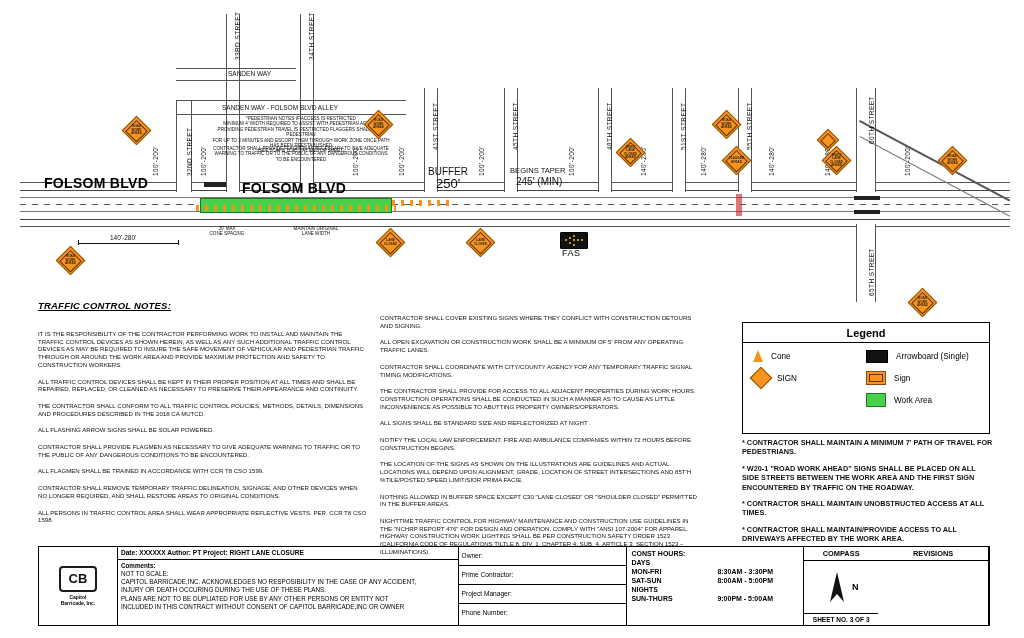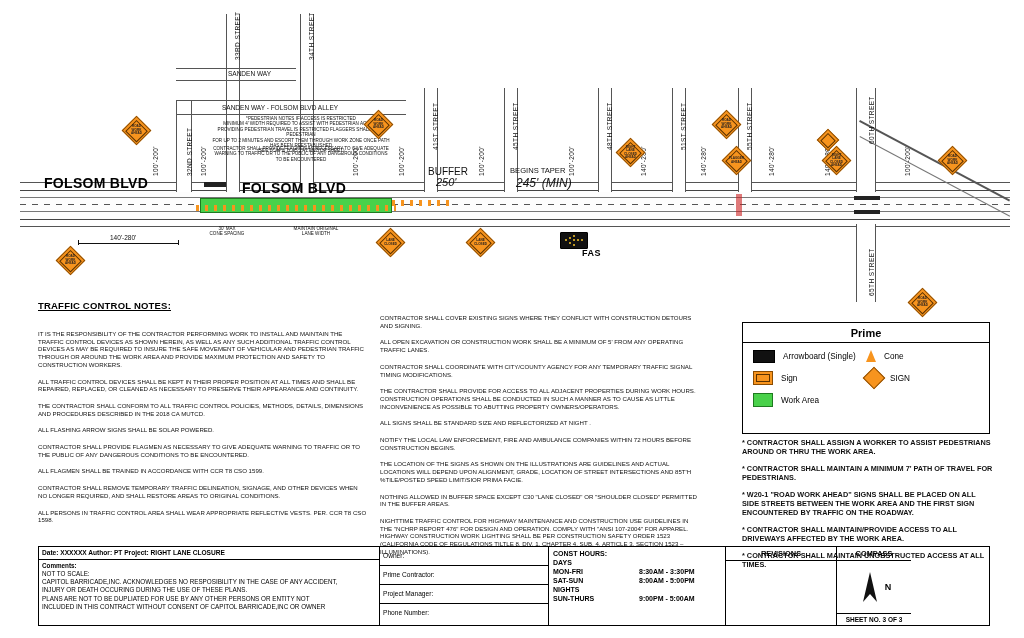--- a/index.html
+++ b/index.html
@@ -37,27 +37,27 @@
   }
   .diamond .txt{
     position:absolute;inset:0;transform:rotate(-45deg);
     display:flex;align-items:center;justify-content:center;text-align:center;
     font-size:3.1px;line-height:3.4px;font-weight:bold;color:#231f20;white-space:pre-line;
   }
   .arrowboard{
     position:absolute;width:26px;height:15px;background:#111;border:1px solid #000;border-radius:1px;
   }
   .ab-dot{position:absolute;width:2px;height:2px;background:#f7c52a;border-radius:50%;}
-  .fas-label{position:absolute;font-size:9px;font-weight:bold;letter-spacing:.5px;margin-left:20px;}
+  .fas-label{position:absolute;font-size:9px;font-weight:normal;letter-spacing:.5px;}
 
   .dimline{position:absolute;height:1px;background:#111;}
   .dimtick{position:absolute;width:1px;height:5px;background:#111;}
 
   
-  #notes{position:absolute;left:38px;top:300px;width:700px;}
+  #notes{position:absolute;left:38px;top:300px;width:700px;font-style:italic;}
   .notes-title{font-size:9.5px;font-weight:bold;text-decoration:underline;letter-spacing:.2px;}
   .col{position:absolute;font-size:6.1px;line-height:7.7px;color:#111;}
   .col p{margin:0 0 9px 0;}
 
   
   #legend{
     position:absolute;left:742px;top:322px;width:246px;height:110px;
     border:1px solid #000;background:#fff;
   }
   .legend-title{
@@ -167,23 +167,23 @@
 (SEE TC44 &amp; TC45 1 AT END OF SHEET)</div>
   <div class="note-sm" style="left:206px;top:146px;width:190px;">CONTRACTOR SHALL PROVIDE FLAGMEN AS NECESSARY TO GIVE ADEQUATE
 WARNING TO TRAFFIC OR TO THE PUBLIC OF ANY DANGEROUS CONDITIONS
 TO BE ENCOUNTERED</div>
   <div class="note-sm" style="left:192px;top:226px;width:70px;">30' MAX
 CONE SPACING</div>
   <div class="note-sm" style="left:276px;top:226px;width:80px;">MAINTAIN ORIGINAL
 LANE WIDTH</div>
 
   <div class="hlabel" style="left:428px;top:166px;font-size:10px;">BUFFER</div>
-  <div class="hlabel" style="left:436px;top:176px;font-size:11px;font-style:italic;">250'</div>
+  <div class="hlabel" style="left:436px;top:176px;font-size:13px;">250'</div>
   <div class="hlabel" style="left:510px;top:166px;font-size:7.6px;">BEGINS TAPER</div>
-  <div class="hlabel" style="left:516px;top:176px;font-size:12px;font-style:italic;">245' (MIN)</div>
+  <div class="hlabel" style="left:516px;top:176px;font-size:10px;">245' (MIN)</div>
 
   <div class="vlabel" style="left:152px;top:176px;">100'-200'</div>
   <div class="vlabel" style="left:200px;top:176px;">100'-200'</div>
   <div class="vlabel" style="left:352px;top:176px;">100'-200'</div>
   <div class="vlabel" style="left:398px;top:176px;">100'-200'</div>
   <div class="vlabel" style="left:478px;top:176px;">100'-200'</div>
   <div class="vlabel" style="left:568px;top:176px;">100'-200'</div>
   <div class="vlabel" style="left:640px;top:176px;">140'-280'</div>
   <div class="vlabel" style="left:700px;top:176px;">140'-280'</div>
   <div class="vlabel" style="left:768px;top:176px;">140'-280'</div>
@@ -301,59 +301,65 @@
   <p>CONTRACTOR SHALL COORDINATE WITH CITY/COUNTY AGENCY FOR ANY TEMPORARY TRAFFIC SIGNAL TIMING MODIFICATIONS.</p>
   <p>THE CONTRACTOR SHALL PROVIDE FOR ACCESS TO ALL ADJACENT PROPERTIES DURING WORK HOURS.  CONSTRUCTION OPERATIONS SHALL BE CONDUCTED IN SUCH A MANNER AS TO CAUSE AS LITTLE INCONVENIENCE AS POSSIBLE TO ABUTTING PROPERTY OWNERS/OPERATORS.</p>
   <p>ALL SIGNS SHALL BE STANDARD SIZE AND REFLECTORIZED AT NIGHT .</p>
   <p>NOTIFY THE LOCAL LAW ENFORCEMENT, FIRE AND AMBULANCE COMPANIES WITHIN 72 HOURS BEFORE CONSTRUCTION BEGINS.</p>
   <p>THE LOCATION OF THE SIGNS AS SHOWN ON THE ILLUSTRATIONS ARE GUIDELINES AND ACTUAL LOCATIONS WILL DEPEND UPON ALIGNMENT, GRADE, LOCATION OF STREET INTERSECTIONS AND 85T'H %TILE/POSTED SPEED LIMIT/SIOR PRIMA FACIE.</p>
   <p>NOTHING ALLOWED IN BUFFER SPACE EXCEPT C30 "LANE CLOSED" OR "SHOULDER CLOSED" PERMITTED IN THE BUFFER AREAS.</p>
   <p>NIGHTTIME TRAFFIC CONTROL FOR HIGHWAY MAINTENANCE AND CONSTRUCTION USE GUIDELINES IN THE "NCHRP REPORT 476" FOR DESIGN AND OPERATION. COMPLY WITH "ANSI 107-2004" FOR APPAREL. HIGHWAY CONSTRUCTION WORK LIGHTING SHALL BE PER CONSTRUCTION SAFETY ORDER 1523 (CALIFORNIA CODE OF REGULATIONS TILTLE 8, DIV. 1, CHAPTER 4, SUB. 4, ARTICLE 3, SECTION 1523 – ILLUMINATIONS).</p>
 </div>
 
 <div id="legend">
-  <div class="legend-title">Prime</div>
+  <div class="legend-title">Legend</div>
   <div class="legend-body">
+    <div class="legend-col">
+      <div class="legend-row">
+        <div class="lg-cone"></div>
+        <div class="lbl">Cone</div>
+      </div>
+      <div class="legend-row">
+        <div class="lg-sign2"></div>
+        <div class="lbl">SIGN</div>
+      </div>
+    </div>
     <div class="legend-col">
       <div class="legend-row">
         <div class="lg-arrow"></div>
         <div class="lbl">Arrowboard (Single)</div>
       </div>
       <div class="legend-row">
         <div class="lg-sign"></div>
         <div class="lbl">Sign</div>
       </div>
       <div class="legend-row">
         <div class="lg-work"></div>
         <div class="lbl">Work Area</div>
       </div>
     </div>
-    <div class="legend-col">
-      <div class="legend-row">
-        <div class="lg-cone"></div>
-        <div class="lbl">Cone</div>
-      </div>
-      <div class="legend-row">
-        <div class="lg-sign2"></div>
-        <div class="lbl">SIGN</div>
-      </div>
-    </div>
   </div>
 </div>
 
 <div id="legend-notes">
-  <p>* CONTRACTOR SHALL ASSIGN A WORKER TO ASSIST PEDESTRIANS AROUND OR THRU THE WORK AREA.</p>
   <p>* CONTRACTOR SHALL MAINTAIN A MINIMUM 7' PATH OF TRAVEL FOR PEDESTRIANS.</p>
   <p>* W20-1 "ROAD WORK AHEAD" SIGNS SHALL BE PLACED ON ALL SIDE STREETS BETWEEN THE WORK AREA  AND THE FIRST SIGN ENCOUNTERED BY TRAFFIC ON THE ROADWAY.</p>
+  <p>* CONTRACTOR SHALL MAINTAIN UNOBSTRUCTED ACCESS AT ALL TIMES.</p>
   <p>* CONTRACTOR SHALL MAINTAIN/PROVIDE ACCESS TO ALL DRIVEWAYS AFFECTED BY THE WORK AREA.</p>
-  <p>* CONTRACTOR SHALL MAINTAIN UNOBSTRUCTED ACCESS AT ALL TIMES.</p>
 </div>
 
 <div id="titleblock">
 
+  <div class="tb-cell tb-logo">
+    <div class="logo">
+      <div class="logo-mark">CB</div>
+      <div style="white-space:pre-line;margin-top:2px;">Capitol
+Barricade, Inc.</div>
+    </div>
+  </div>
 
   <div class="tb-cell tb-main" style="padding:0;">
     <div class="tb-line tb-titleline">Date: XXXXXX  Author: PT Project: RIGHT LANE CLOSURE</div>
     <div style="padding:2px 3px;font-size:6.3px;line-height:8.3px;">
       <div style="font-weight:bold;">Comments:</div>
       <div>NOT TO SCALE:</div>
       <div>CAPITOL BARRICADE,INC. ACKNOWLEDGES NO RESPOSIBILITY IN THE CASE OF ANY ACCIDENT,</div>
       <div>INJURY OR DEATH OCCURING DURING THE USE OF THESE PLANS.</div>
       <div>PLANS ARE NOT TO BE DUPLIATED FOR USE BY ANY OTHER PERSONS OR ENTITY NOT</div>
       <div>INCLUDED IN THIS CONTRACT WITHOUT CONSENT OF CAPITOL BARRICADE,INC OR OWNER</div>
@@ -386,29 +392,29 @@
     <div class="hours-row">
       <div class="d">NIGHTS</div>
       <div></div>
     </div>
     <div class="hours-row">
       <div class="d">SUN-THURS</div>
       <div>9:00PM - 5:00AM</div>
     </div>
   </div>
 
-  <div class="tb-cell tb-rev">
-    <div class="tb-hdr">REVISIONS</div>
-  </div>
-
   <div class="tb-cell tb-comp">
     <div class="compass-wrap">
       <div class="tb-hdr">COMPASS</div>
       <div class="compass-body">
         <svg width="26" height="34" viewBox="0 0 26 34">
           <polygon points="13,2 20,32 13,24 6,32" fill="#111"></polygon>
         </svg>
         <span style="font-size:9px;font-weight:bold;margin-left:2px;">N</span>
       </div>
       <div class="sheetno">SHEET NO.  3 OF 3</div>
     </div>
   </div>
+
+  <div class="tb-cell tb-rev">
+    <div class="tb-hdr">REVISIONS</div>
+  </div>
 </div>
 
 </body></html>

